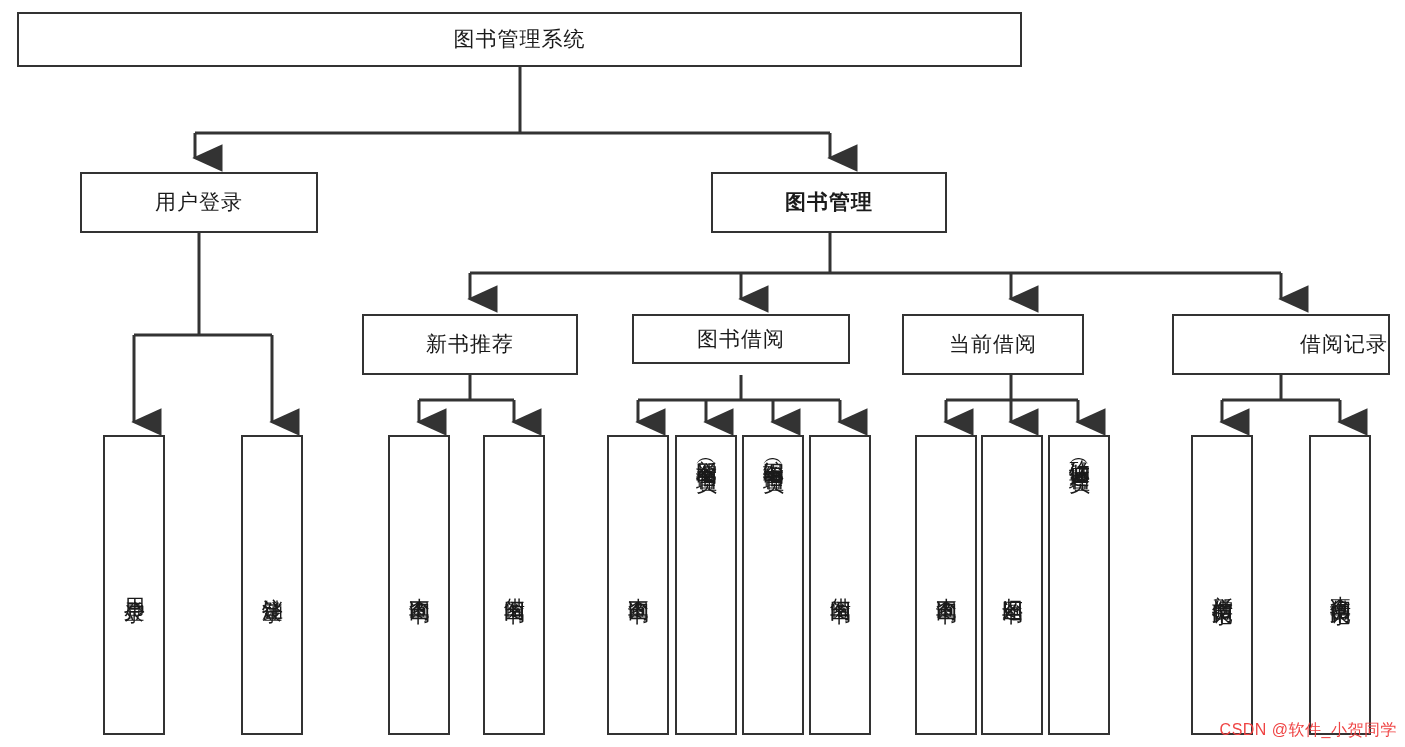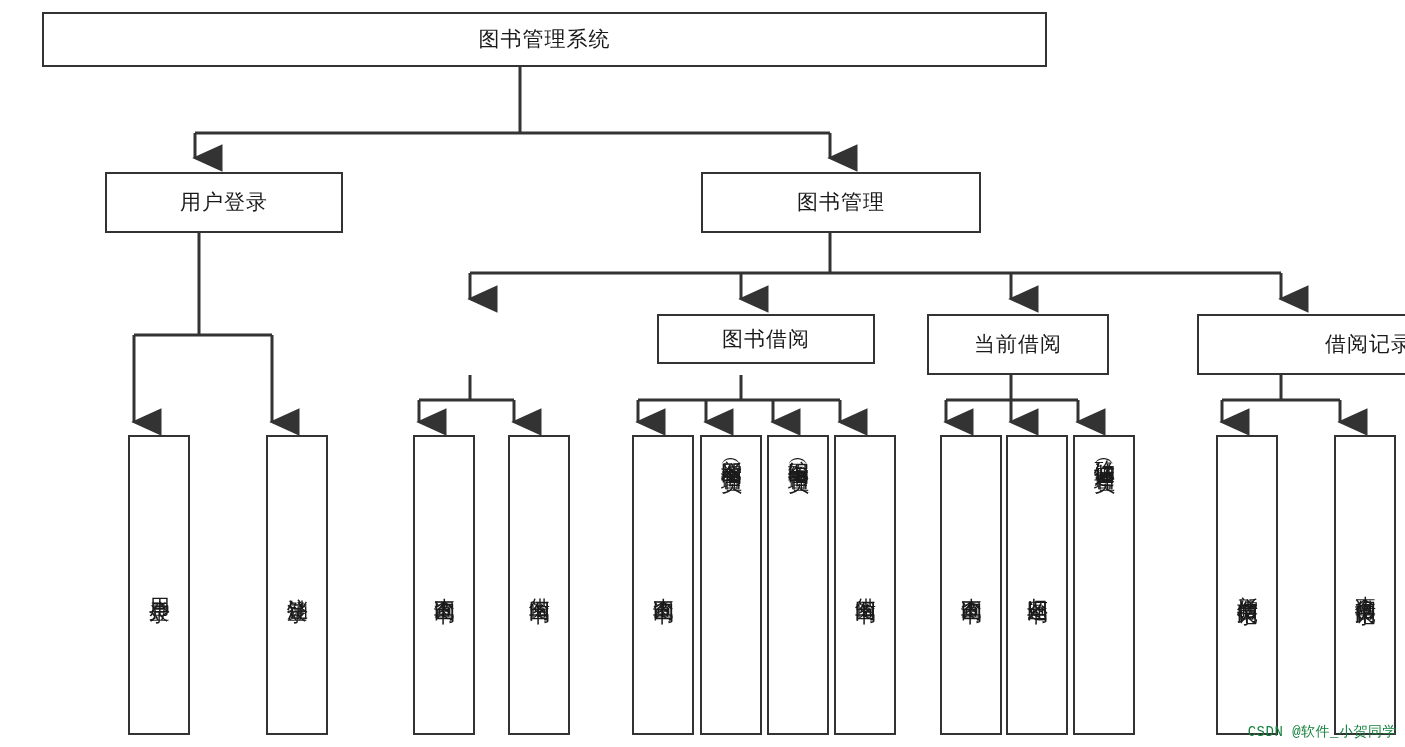--- a/index.html
+++ b/index.html
@@ -25,21 +25,20 @@
   }
   .node {
     position: absolute;
     box-sizing: border-box;
     border: 2.5px solid #333333;
     background: #ffffff;
     display: flex;
     align-items: center;
     justify-content: center;
     color: #1a1a1a;
-    margin-left: 25px;
   }
   .node .label {
     display: block;
     text-align: center;
     line-height: 1.18;
     letter-spacing: 1px;
   }
   
   .node.horiz .label {
     font-size: 21px;
@@ -65,25 +64,25 @@
   }
   
   .node.vert.mid {
     align-items: center;
     padding-top: 0;
   }
   #watermark {
     position: absolute;
     right: 8px;
     bottom: 6px;
-    font-size: 14px;
-    color: #15803d;
+    font-size: 16px;
+    color: #ef4444;
     letter-spacing: 0.5px;
     white-space: nowrap;
-    font-family: Liberation Mono, monospace;
+    font-family: Liberation Sans, sans-serif;
   }
 </style>
 </head>
 <body>
 
 <div id="canvas">
 
   <svg id="connectors" viewBox="0 0 1405 747" xmlns="http://www.w3.org/2000/svg">
     <defs>
       <marker id="arrow" viewBox="0 0 12 12" refX="6" refY="10" markerWidth="11" markerHeight="11" orient="auto-start-reverse">
@@ -135,24 +134,27 @@
   </svg>
 
   <div class="node horiz root" style="left:17px; top:12px; width:1005px; height:55px;">
     <span class="label">图书管理系统</span>
   </div>
 
   <div class="node horiz" style="left:80px; top:172px; width:238px; height:61px;">
     <span class="label">用户登录</span>
   </div>
 
-  <div class="node horiz" style="left:676px; top:172px; width:280px; height:61px;">
+  <div class="node horiz" style="left:711px; top:172px; width:236px; height:61px;font-weight:bold;">
     <span class="label">图书管理</span>
   </div>
 
+  <div class="node horiz" style="left:362px; top:314px; width:216px; height:61px;">
+    <span class="label">新书推荐</span>
+  </div>
 
   <div class="node horiz" style="left:632px; top:314px; width:218px; height:50px;">
     <span class="label">图书借阅</span>
   </div>
 
   <div class="node horiz" style="left:902px; top:314px; width:182px; height:61px;">
     <span class="label">当前借阅</span>
   </div>
 
   <div class="node horiz" style="left:1172px; top:314px; width:218px; height:61px;justify-content:flex-end;">

